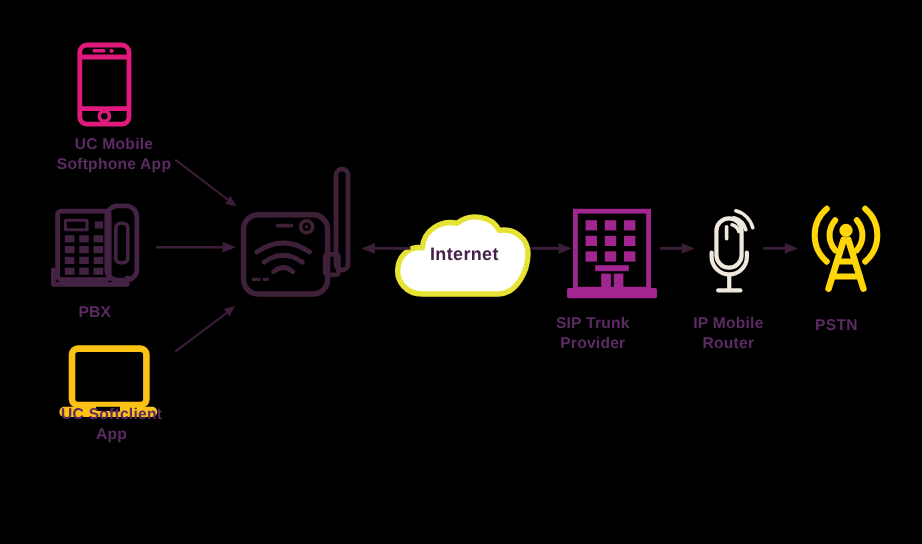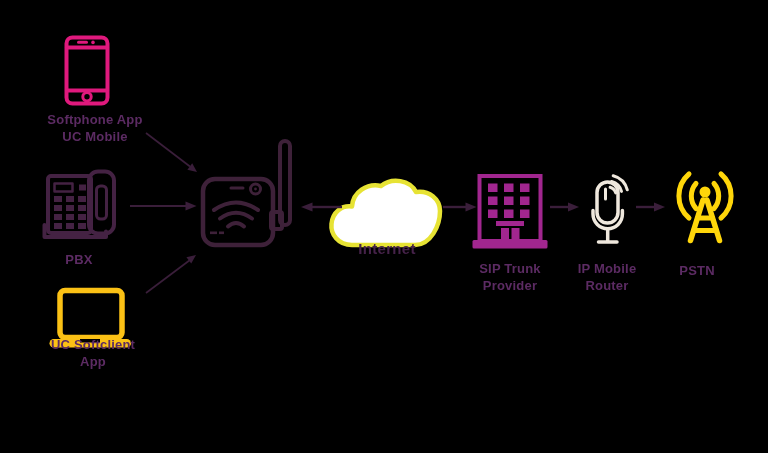--- a/index.html
+++ b/index.html
@@ -6,21 +6,21 @@
   .stage{
     position:relative;width:768px;height:453px;background:#000000;
     overflow:hidden;font-family:"Liberation Sans",sans-serif;
   }
   .stage svg{position:absolute;left:0;top:0;}
   .label{
     position:absolute;transform:translateX(-50%);text-align:center;
     color:#5C2B63;font-weight:bold;font-size:13px;line-height:17px;
     white-space:nowrap;letter-spacing:.2px;
   }
-  .label.internet{color:#46224A;font-size:15px;letter-spacing:.3px;margin-top:36px;}
+  .label.internet{color:#46224A;font-size:15px;letter-spacing:.3px;}
 </style>
 </head>
 <body>
 
 <div class="stage">
 
   <svg width="768" height="453" viewBox="0 0 768 453">
 
     <g stroke="#E0197D" fill="none" stroke-width="4" stroke-linecap="round">
       <rect x="66.5" y="37.5" width="41" height="66" rx="6"></rect>
@@ -160,39 +160,39 @@
         <polygon points="579,207 568,202.5 568,211.5" stroke="none"></polygon>
       </g>
       <g>
         <line x1="636" y1="207" x2="655" y2="207" stroke-width="2.4" fill="none"></line>
         <polygon points="665,207 654,202.5 654,211.5" stroke="none"></polygon>
       </g>
     </g>
   </svg>
 
   <div class="label" style="left:95px;top:111px">
+    <div>UC Mobile</div>
     <div>Softphone App</div>
-    <div>UC Mobile</div>
   </div>
 
   <div class="label" style="left:79px;top:251px">
     <div>PBX</div>
   </div>
 
   <div class="label" style="left:93px;top:336px">
     <div>UC Softclient</div>
     <div>App</div>
   </div>
 
 
   <div class="label internet" style="left:387px;top:204px">
     <div>Internet</div>
   </div>
 
-  <div class="label" style="left:510px;top:260px">
+  <div class="label" style="left:494px;top:260px">
     <div>SIP Trunk</div>
     <div>Provider</div>
   </div>
 
   <div class="label" style="left:607px;top:260px">
     <div>IP Mobile</div>
     <div>Router</div>
   </div>
 
   <div class="label" style="left:697px;top:262px">

